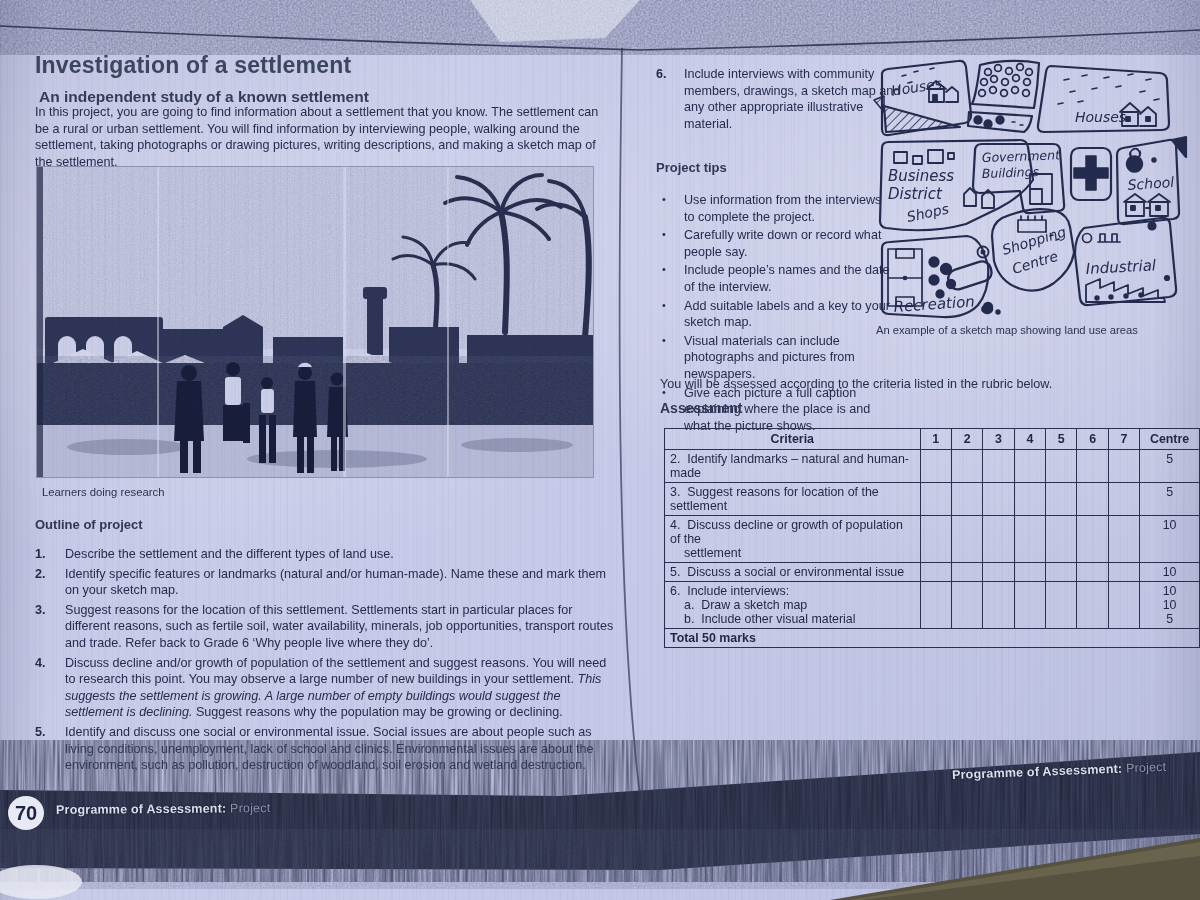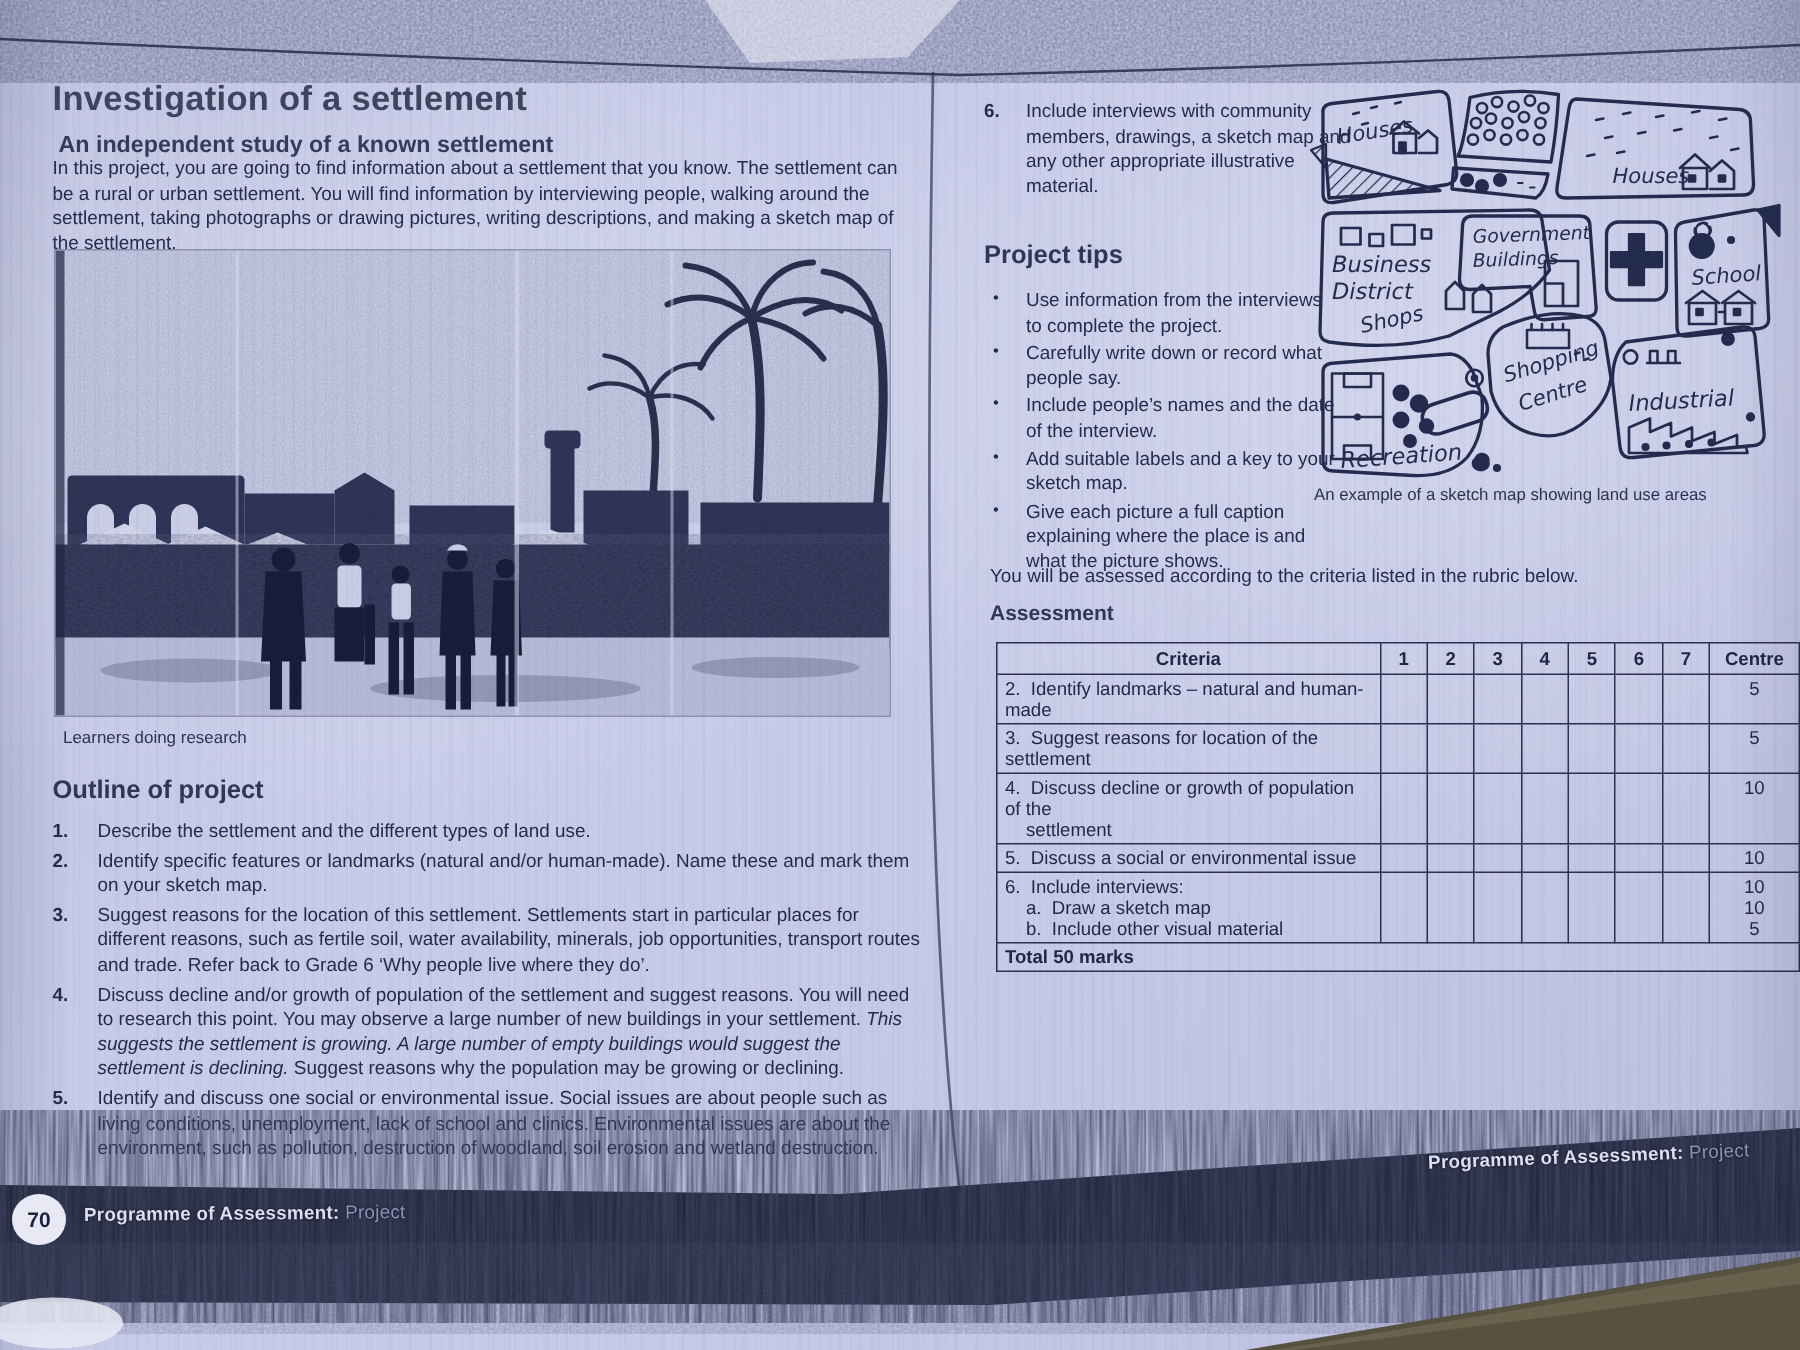--- a/index.html
+++ b/index.html
@@ -16,21 +16,21 @@
   #streaks{position:absolute;inset:0;pointer-events:none;opacity:.5;
     background:
       repeating-linear-gradient(90deg,rgba(38,44,84,.055) 0 1px,transparent 1px 7px),
       repeating-linear-gradient(90deg,rgba(38,44,84,.04) 0 2px,transparent 2px 13px);}
   .pg-text{line-height:1.32;font-size:12.6px;}
   h1.title{position:absolute;left:35px;top:52px;margin:0;font-size:23px;color:#3c465f;letter-spacing:.2px;}
   h2.subtitle{position:absolute;left:35px;top:84px;margin:4px;font-size:15.5px;color:#333d5a;}
   .intro{position:absolute;left:35px;top:104px;width:575px;}
   .photo-wrap{position:absolute;left:37px;top:167px;width:556px;height:310px;outline:1px solid rgba(30,35,70,.35);}
   .photo-caption{position:absolute;left:42px;top:486px;font-size:11.3px;color:#2a3350;}
-  h3.sec{margin:0;font-size:17px;color:#2e3856;}
+  h3.sec{margin:0;font-size:13px;color:#2e3856;}
   #outline-head{position:absolute;left:35px;top:517px;}
   ol.outline{position:absolute;left:35px;top:546px;width:580px;margin:0;padding:0;list-style:none;}
   ol.outline li{display:flex;margin-bottom:3px;}
   ol.outline .num{font-weight:bold;width:30px;flex:0 0 30px;}
   .ital{font-style:italic;}
   
   .item6{position:absolute;left:656px;top:66px;width:245px;display:flex;}
   .item6 .num{font-weight:bold;width:28px;flex:0 0 28px;}
   #tips-head{position:absolute;left:656px;top:160px;}
   ul.tips{position:absolute;left:656px;top:192px;width:238px;margin:0;padding:0;list-style:none;}
@@ -49,21 +49,21 @@
   .col-marks{width:50px;text-align:center;}
   td.marks{text-align:center;}
   td.crit div.sub{padding-left:14px;}
   tr.total td{font-weight:bold;}
   
   .band{position:absolute;pointer-events:none;}
   .footer-text{position:absolute;color:#dcdef1;font-weight:bold;font-size:12.5px;letter-spacing:.2px;text-shadow:0 0 2px rgba(0,0,0,.6);}
   .footer-text .faint{color:#8d92b8;font-weight:normal;}
   .page-circle{position:absolute;left:8px;top:796px;width:36px;height:34px;border-radius:50%;
     background:#e8e9f4;display:flex;align-items:center;justify-content:center;
-    font-weight:bold;font-size:14px;color:#1c2440;z-index:6;}
+    font-weight:bold;font-size:20px;color:#1c2440;z-index:6;}
   svg text{font-family:"DejaVu Sans",sans-serif;}
   .hand{font-style:italic;fill:#232b4e;}
 </style>
 </head>
 <body>
 
 <div id="stage">
 
   <h1 class="title">Investigation of a settlement</h1>
   <h2 class="subtitle">An independent study of a known settlement</h2>
@@ -210,20 +210,21 @@
     <span class="num">6.</span>
     <span>Include interviews with community members, drawings, a sketch map and any other appropriate illustrative material.</span>
   </div>
 
   <h3 class="sec" id="tips-head">Project tips</h3>
   <ul class="tips pg-text">
     <li>Use information from the interviews to complete the project.</li>
     <li>Carefully write down or record what people say.</li>
     <li>Include people’s names and the date of the interview.</li>
     <li>Add suitable labels and a key to your sketch map.</li>
+    <li>Visual materials can include photographs and pictures from newspapers.</li>
     <li>Give each picture a full caption explaining where the place is and what the picture shows.</li>
   </ul>
 
   <div class="map-wrap">
     <svg width="318" height="292" viewBox="0 0 318 292">
       <defs>
         <pattern id="hatch" width="6" height="6" patternTransform="rotate(45)" patternUnits="userSpaceOnUse">
           <line x1="0" y1="0" x2="0" y2="6" stroke="#232b4e" stroke-width="1.6"></line>
         </pattern>
       </defs>

